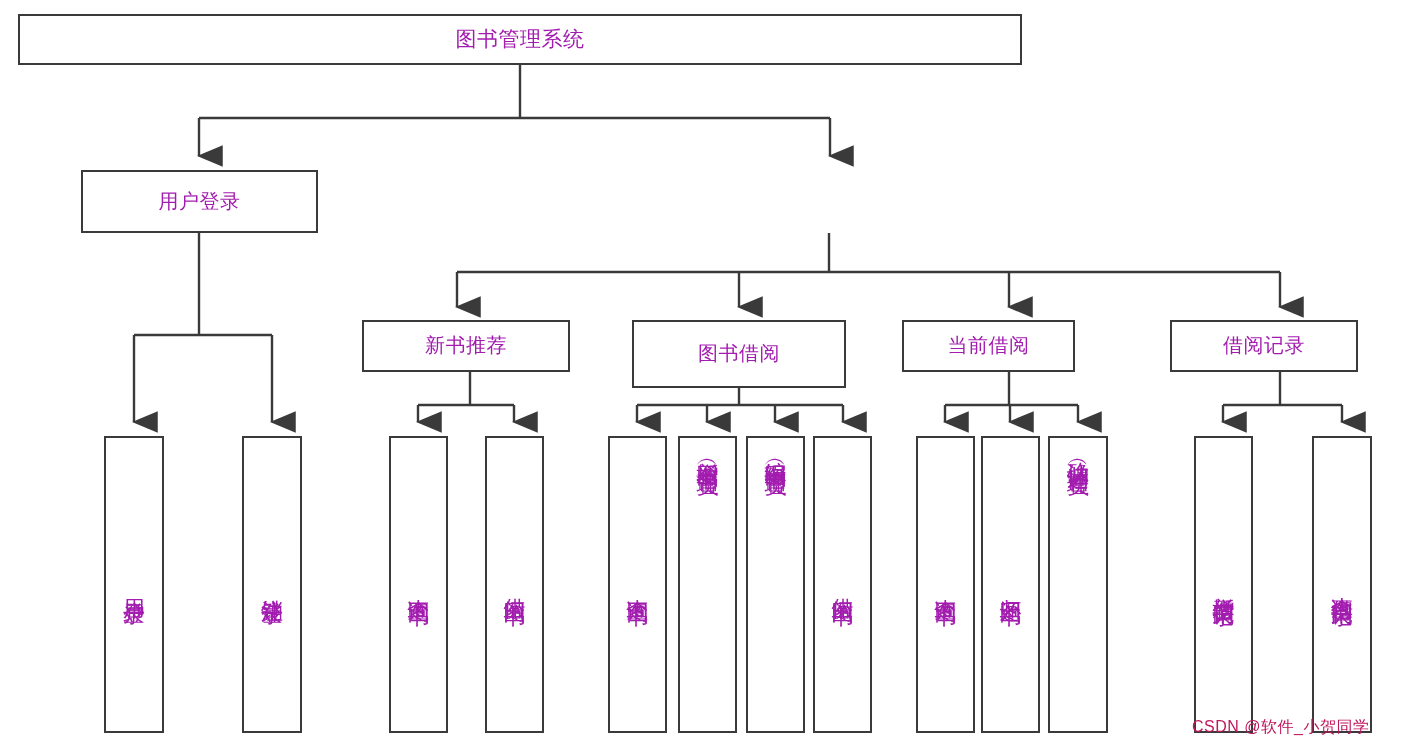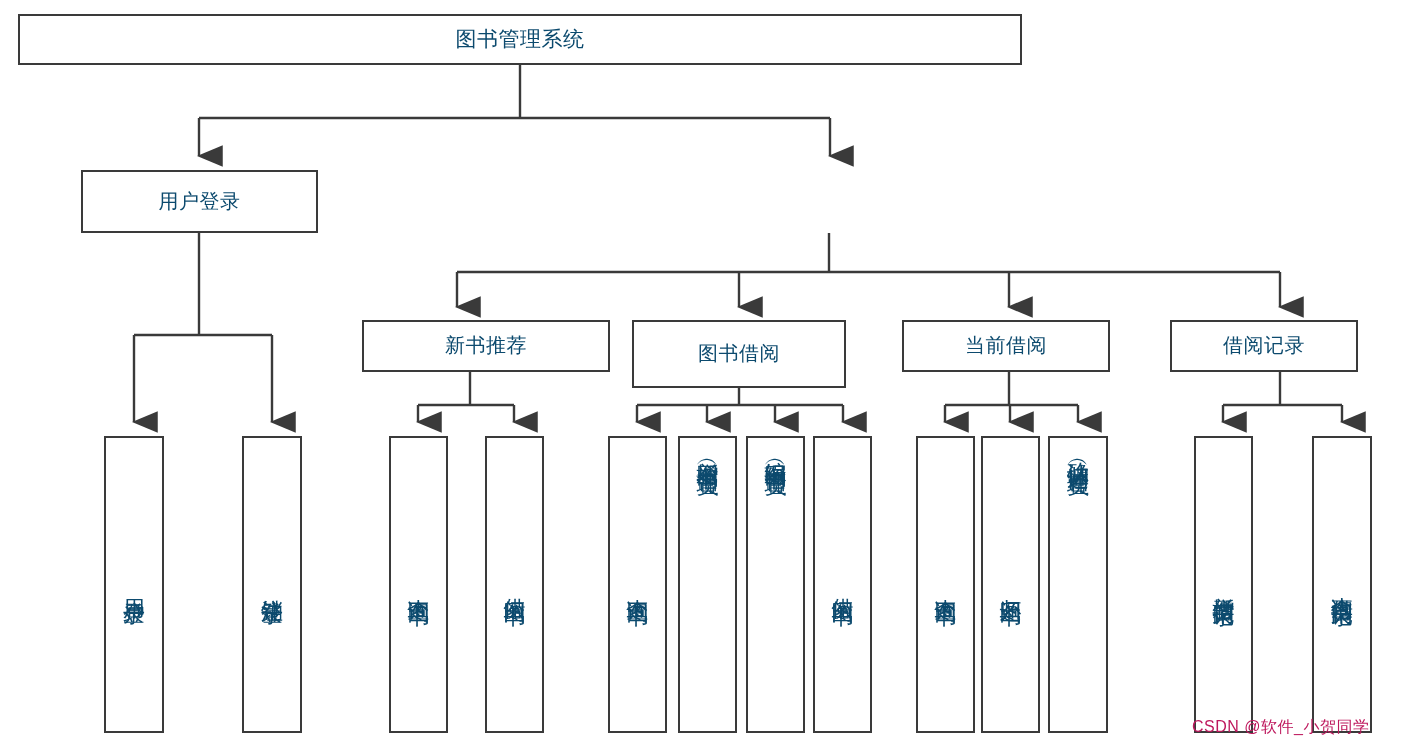--- a/index.html
+++ b/index.html
@@ -27,21 +27,21 @@
     pointer-events: none;
   }
   .node {
     position: absolute;
     box-sizing: border-box;
     border: 2px solid #3a3a3a;
     background: #ffffff;
     display: flex;
     align-items: center;
     justify-content: center;
-    color: #0c4a6e;
+    color: #a21caf;
   }
   .node .label {
     display: block;
     text-align: center;
     line-height: 1.18;
     letter-spacing: 0.5px;
   }
   
   .node.root .label {
     font-size: 21px;
@@ -131,27 +131,27 @@
   </svg>
 
   <div class="node root" style="left:18px; top:14px; width:1004px; height:51px;">
     <span class="label">图书管理系统</span>
   </div>
 
   <div class="node branch" style="left:81px; top:170px; width:237px; height:63px;">
     <span class="label">用户登录</span>
   </div>
 
-  <div class="node branch" style="left:362px; top:320px; width:248px; height:52px;">
+  <div class="node branch" style="left:362px; top:320px; width:208px; height:52px;">
     <span class="label">新书推荐</span>
   </div>
   <div class="node branch" style="left:632px; top:320px; width:214px; height:68px;">
     <span class="label">图书借阅</span>
   </div>
-  <div class="node branch" style="left:902px; top:320px; width:208px; height:52px;">
+  <div class="node branch" style="left:902px; top:320px; width:173px; height:52px;">
     <span class="label">当前借阅</span>
   </div>
   <div class="node branch" style="left:1170px; top:320px; width:188px; height:52px;">
     <span class="label">借阅记录</span>
   </div>
 
   <div class="node leaf centered" style="left:104px; top:436px; width:60px; height:297px;">
     <span class="label">用户登录</span>
   </div>
   <div class="node leaf centered" style="left:242px; top:436px; width:60px; height:297px;">

